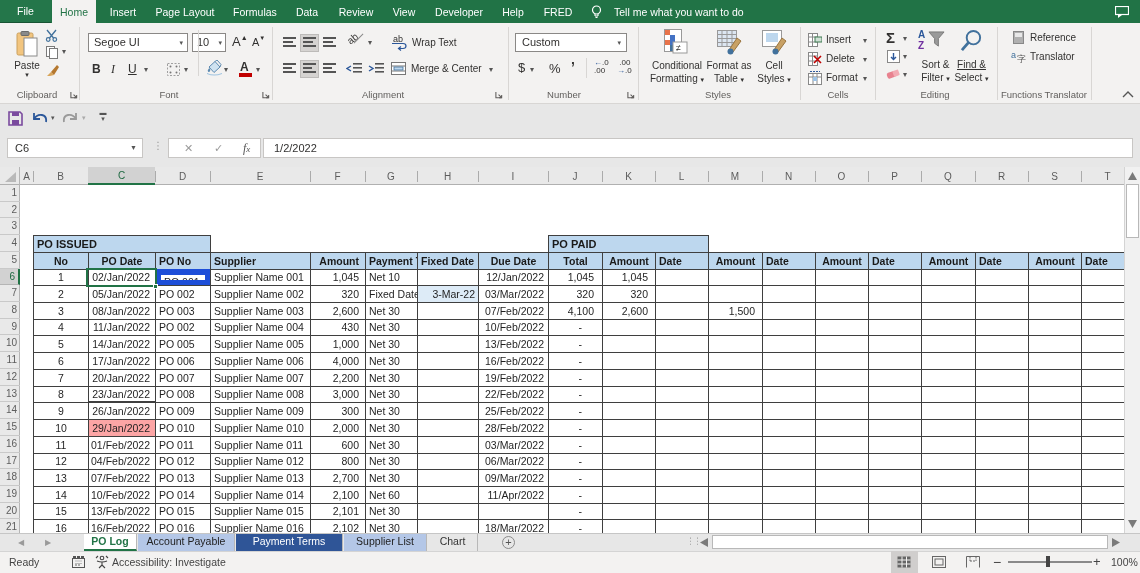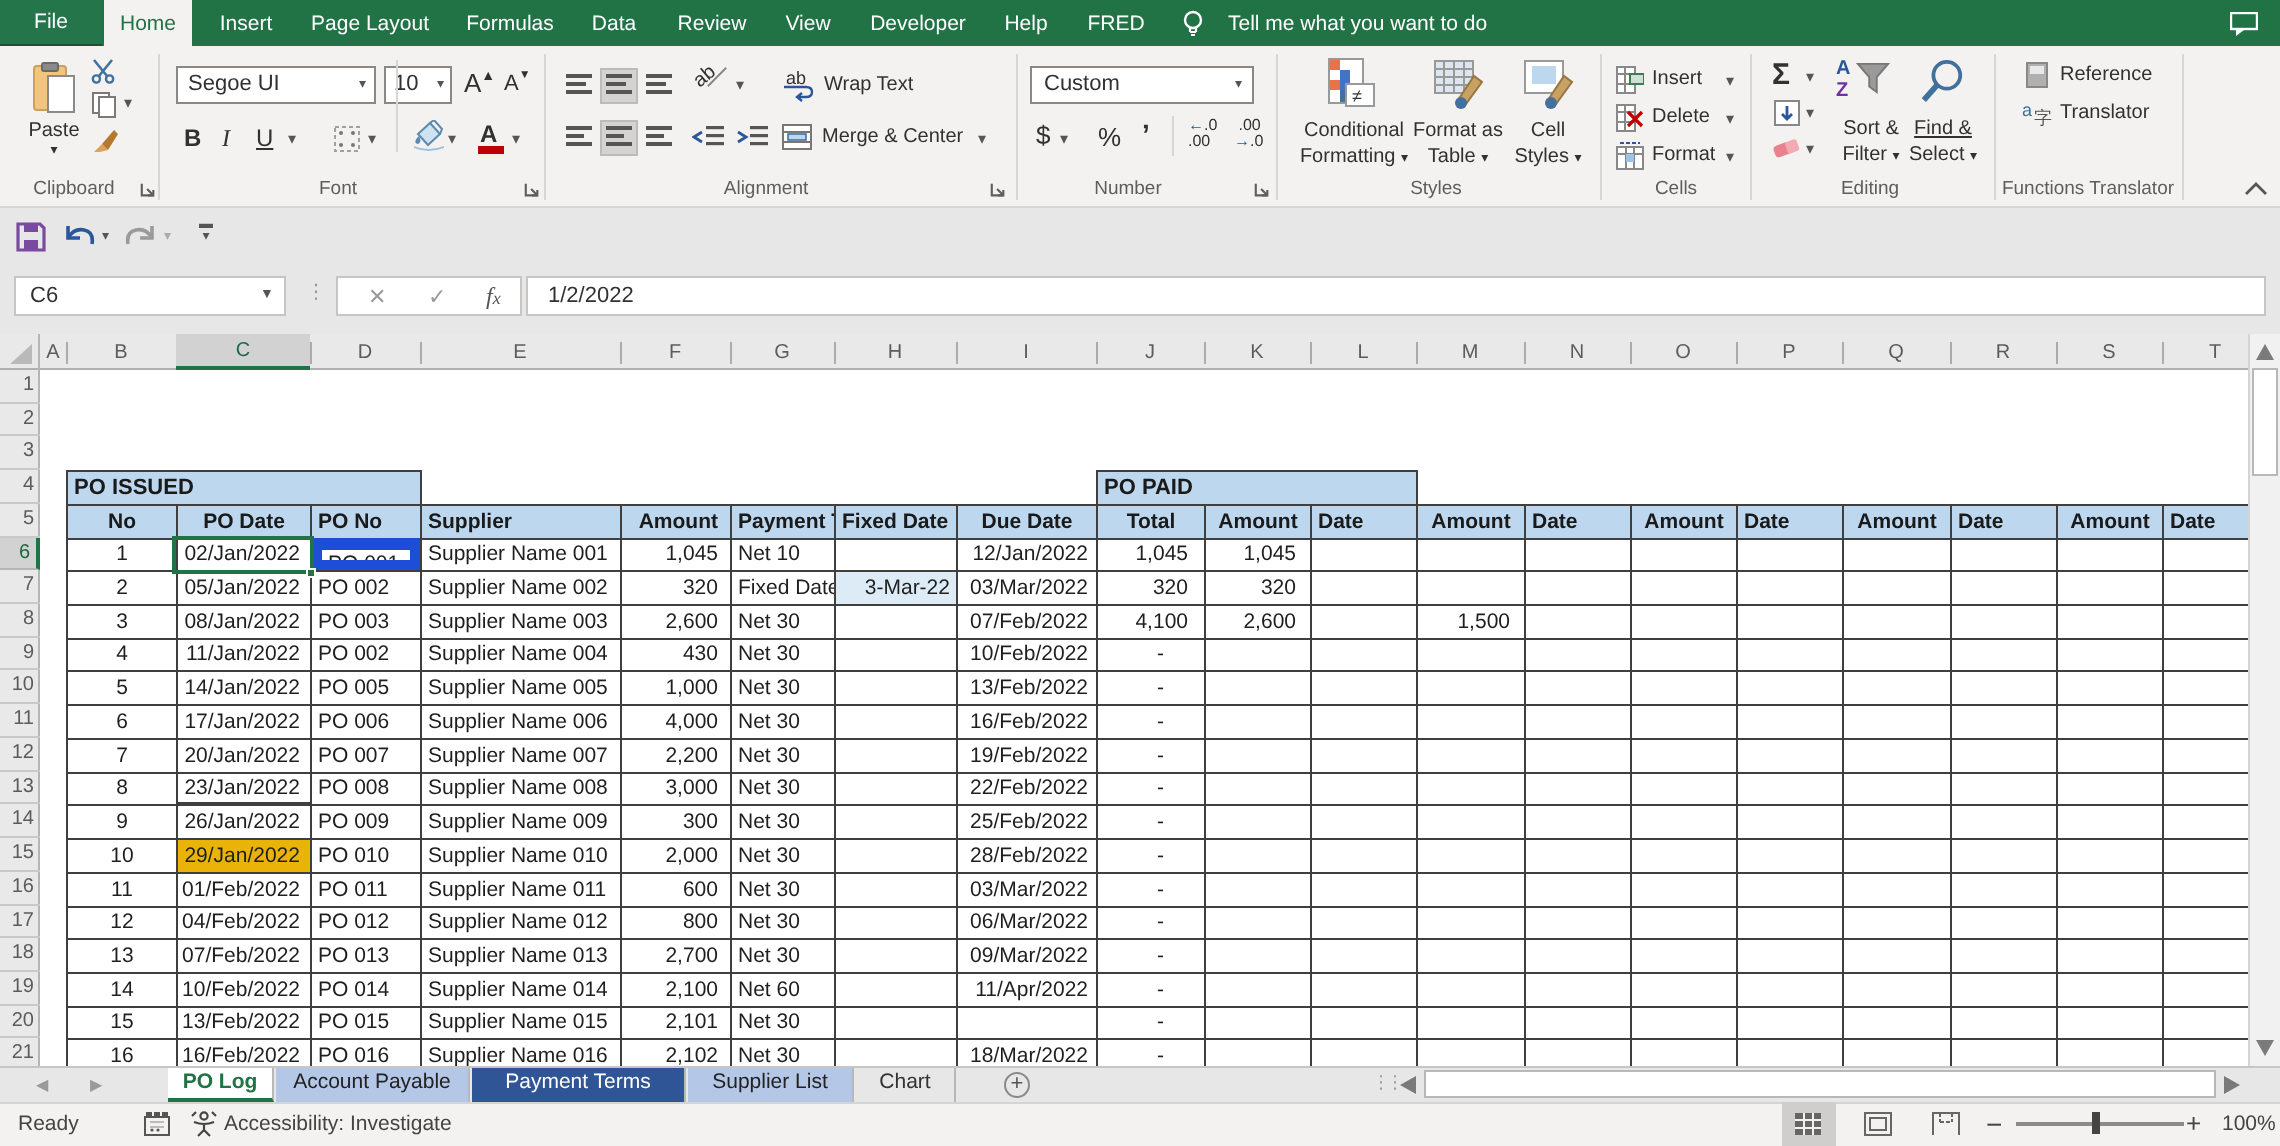--- a/index.html
+++ b/index.html
@@ -529,21 +529,21 @@
 <div class="ab" style="left:655px;top:217px;width:54px;height:18px;background:#fff;border:1px solid #3f3f3f;font-size:10.5px;font-weight:normal;color:#1f1f1f;text-align:left;line-height:16px;padding-left:4px;overflow:hidden;white-space:nowrap;"></div>
 <div class="ab" style="left:708px;top:217px;width:55px;height:18px;background:#fff;border:1px solid #3f3f3f;font-size:10.5px;font-weight:normal;color:#1f1f1f;text-align:right;line-height:16px;padding-right:7px;overflow:hidden;white-space:nowrap;"></div>
 <div class="ab" style="left:762px;top:217px;width:54px;height:18px;background:#fff;border:1px solid #3f3f3f;font-size:10.5px;font-weight:normal;color:#1f1f1f;text-align:left;line-height:16px;padding-left:4px;overflow:hidden;white-space:nowrap;"></div>
 <div class="ab" style="left:815px;top:217px;width:54px;height:18px;background:#fff;border:1px solid #3f3f3f;font-size:10.5px;font-weight:normal;color:#1f1f1f;text-align:left;line-height:16px;padding-left:4px;overflow:hidden;white-space:nowrap;"></div>
 <div class="ab" style="left:868px;top:217px;width:54px;height:18px;background:#fff;border:1px solid #3f3f3f;font-size:10.5px;font-weight:normal;color:#1f1f1f;text-align:left;line-height:16px;padding-left:4px;overflow:hidden;white-space:nowrap;"></div>
 <div class="ab" style="left:921px;top:217px;width:55px;height:18px;background:#fff;border:1px solid #3f3f3f;font-size:10.5px;font-weight:normal;color:#1f1f1f;text-align:left;line-height:16px;padding-left:4px;overflow:hidden;white-space:nowrap;"></div>
 <div class="ab" style="left:975px;top:217px;width:54px;height:18px;background:#fff;border:1px solid #3f3f3f;font-size:10.5px;font-weight:normal;color:#1f1f1f;text-align:left;line-height:16px;padding-left:4px;overflow:hidden;white-space:nowrap;"></div>
 <div class="ab" style="left:1028px;top:217px;width:54px;height:18px;background:#fff;border:1px solid #3f3f3f;font-size:10.5px;font-weight:normal;color:#1f1f1f;text-align:left;line-height:16px;padding-left:4px;overflow:hidden;white-space:nowrap;"></div>
 <div class="ab" style="left:1081px;top:217px;width:54px;height:18px;background:#fff;border:1px solid #3f3f3f;font-size:10.5px;font-weight:normal;color:#1f1f1f;text-align:left;line-height:16px;padding-left:4px;overflow:hidden;white-space:nowrap;"></div>
 <div class="ab" style="left:33px;top:234px;width:56px;height:18px;background:#fff;border:1px solid #3f3f3f;font-size:10.5px;font-weight:normal;color:#1f1f1f;text-align:center;line-height:16px;overflow:hidden;white-space:nowrap;">10</div>
-<div class="ab" style="left:88px;top:234px;width:68px;height:18px;background:#eab308;border:1px solid #3f3f3f;font-size:10.5px;font-weight:normal;color:#1f1f1f;text-align:right;line-height:16px;padding-right:5px;overflow:hidden;white-space:nowrap;">29/Jan/2022</div>
+<div class="ab" style="left:88px;top:234px;width:68px;height:18px;background:#fca5a5;border:1px solid #3f3f3f;font-size:10.5px;font-weight:normal;color:#1f1f1f;text-align:right;line-height:16px;padding-right:5px;overflow:hidden;white-space:nowrap;">29/Jan/2022</div>
 <div class="ab" style="left:155px;top:234px;width:56px;height:18px;background:#fff;border:1px solid #3f3f3f;font-size:10.5px;font-weight:normal;color:#1f1f1f;text-align:left;line-height:16px;padding-left:3px;overflow:hidden;white-space:nowrap;">PO 010</div>
 <div class="ab" style="left:210px;top:234px;width:101px;height:18px;background:#fff;border:1px solid #3f3f3f;font-size:10.5px;font-weight:normal;color:#1f1f1f;text-align:left;line-height:16px;padding-left:3px;overflow:hidden;white-space:nowrap;">Supplier Name 010</div>
 <div class="ab" style="left:310px;top:234px;width:56px;height:18px;background:#fff;border:1px solid #3f3f3f;font-size:10.5px;font-weight:normal;color:#1f1f1f;text-align:right;line-height:16px;padding-right:6px;overflow:hidden;white-space:nowrap;">2,000</div>
 <div class="ab" style="left:365px;top:234px;width:53px;height:18px;background:#fff;border:1px solid #3f3f3f;font-size:10.5px;font-weight:normal;color:#1f1f1f;text-align:left;line-height:16px;padding-left:3px;overflow:hidden;white-space:nowrap;">Net 30</div>
 <div class="ab" style="left:417px;top:234px;width:62px;height:18px;background:#fff;border:1px solid #3f3f3f;font-size:10.5px;font-weight:normal;color:#1f1f1f;text-align:right;line-height:16px;padding-right:3px;overflow:hidden;white-space:nowrap;"></div>
 <div class="ab" style="left:478px;top:234px;width:71px;height:18px;background:#fff;border:1px solid #3f3f3f;font-size:10.5px;font-weight:normal;color:#1f1f1f;text-align:right;line-height:16px;padding-right:4px;overflow:hidden;white-space:nowrap;">28/Feb/2022</div>
 <div class="ab" style="left:548px;top:234px;width:55px;height:18px;background:#fff;border:1px solid #3f3f3f;font-size:10.5px;font-weight:normal;color:#1f1f1f;text-align:right;line-height:16px;padding-right:20px;overflow:hidden;white-space:nowrap;">-</div>
 <div class="ab" style="left:602px;top:234px;width:54px;height:18px;background:#fff;border:1px solid #3f3f3f;font-size:10.5px;font-weight:normal;color:#1f1f1f;text-align:right;line-height:16px;padding-right:7px;overflow:hidden;white-space:nowrap;"></div>
 <div class="ab" style="left:655px;top:234px;width:54px;height:18px;background:#fff;border:1px solid #3f3f3f;font-size:10.5px;font-weight:normal;color:#1f1f1f;text-align:left;line-height:16px;padding-left:4px;overflow:hidden;white-space:nowrap;"></div>
 <div class="ab" style="left:708px;top:234px;width:55px;height:18px;background:#fff;border:1px solid #3f3f3f;font-size:10.5px;font-weight:normal;color:#1f1f1f;text-align:right;line-height:16px;padding-right:7px;overflow:hidden;white-space:nowrap;"></div>

